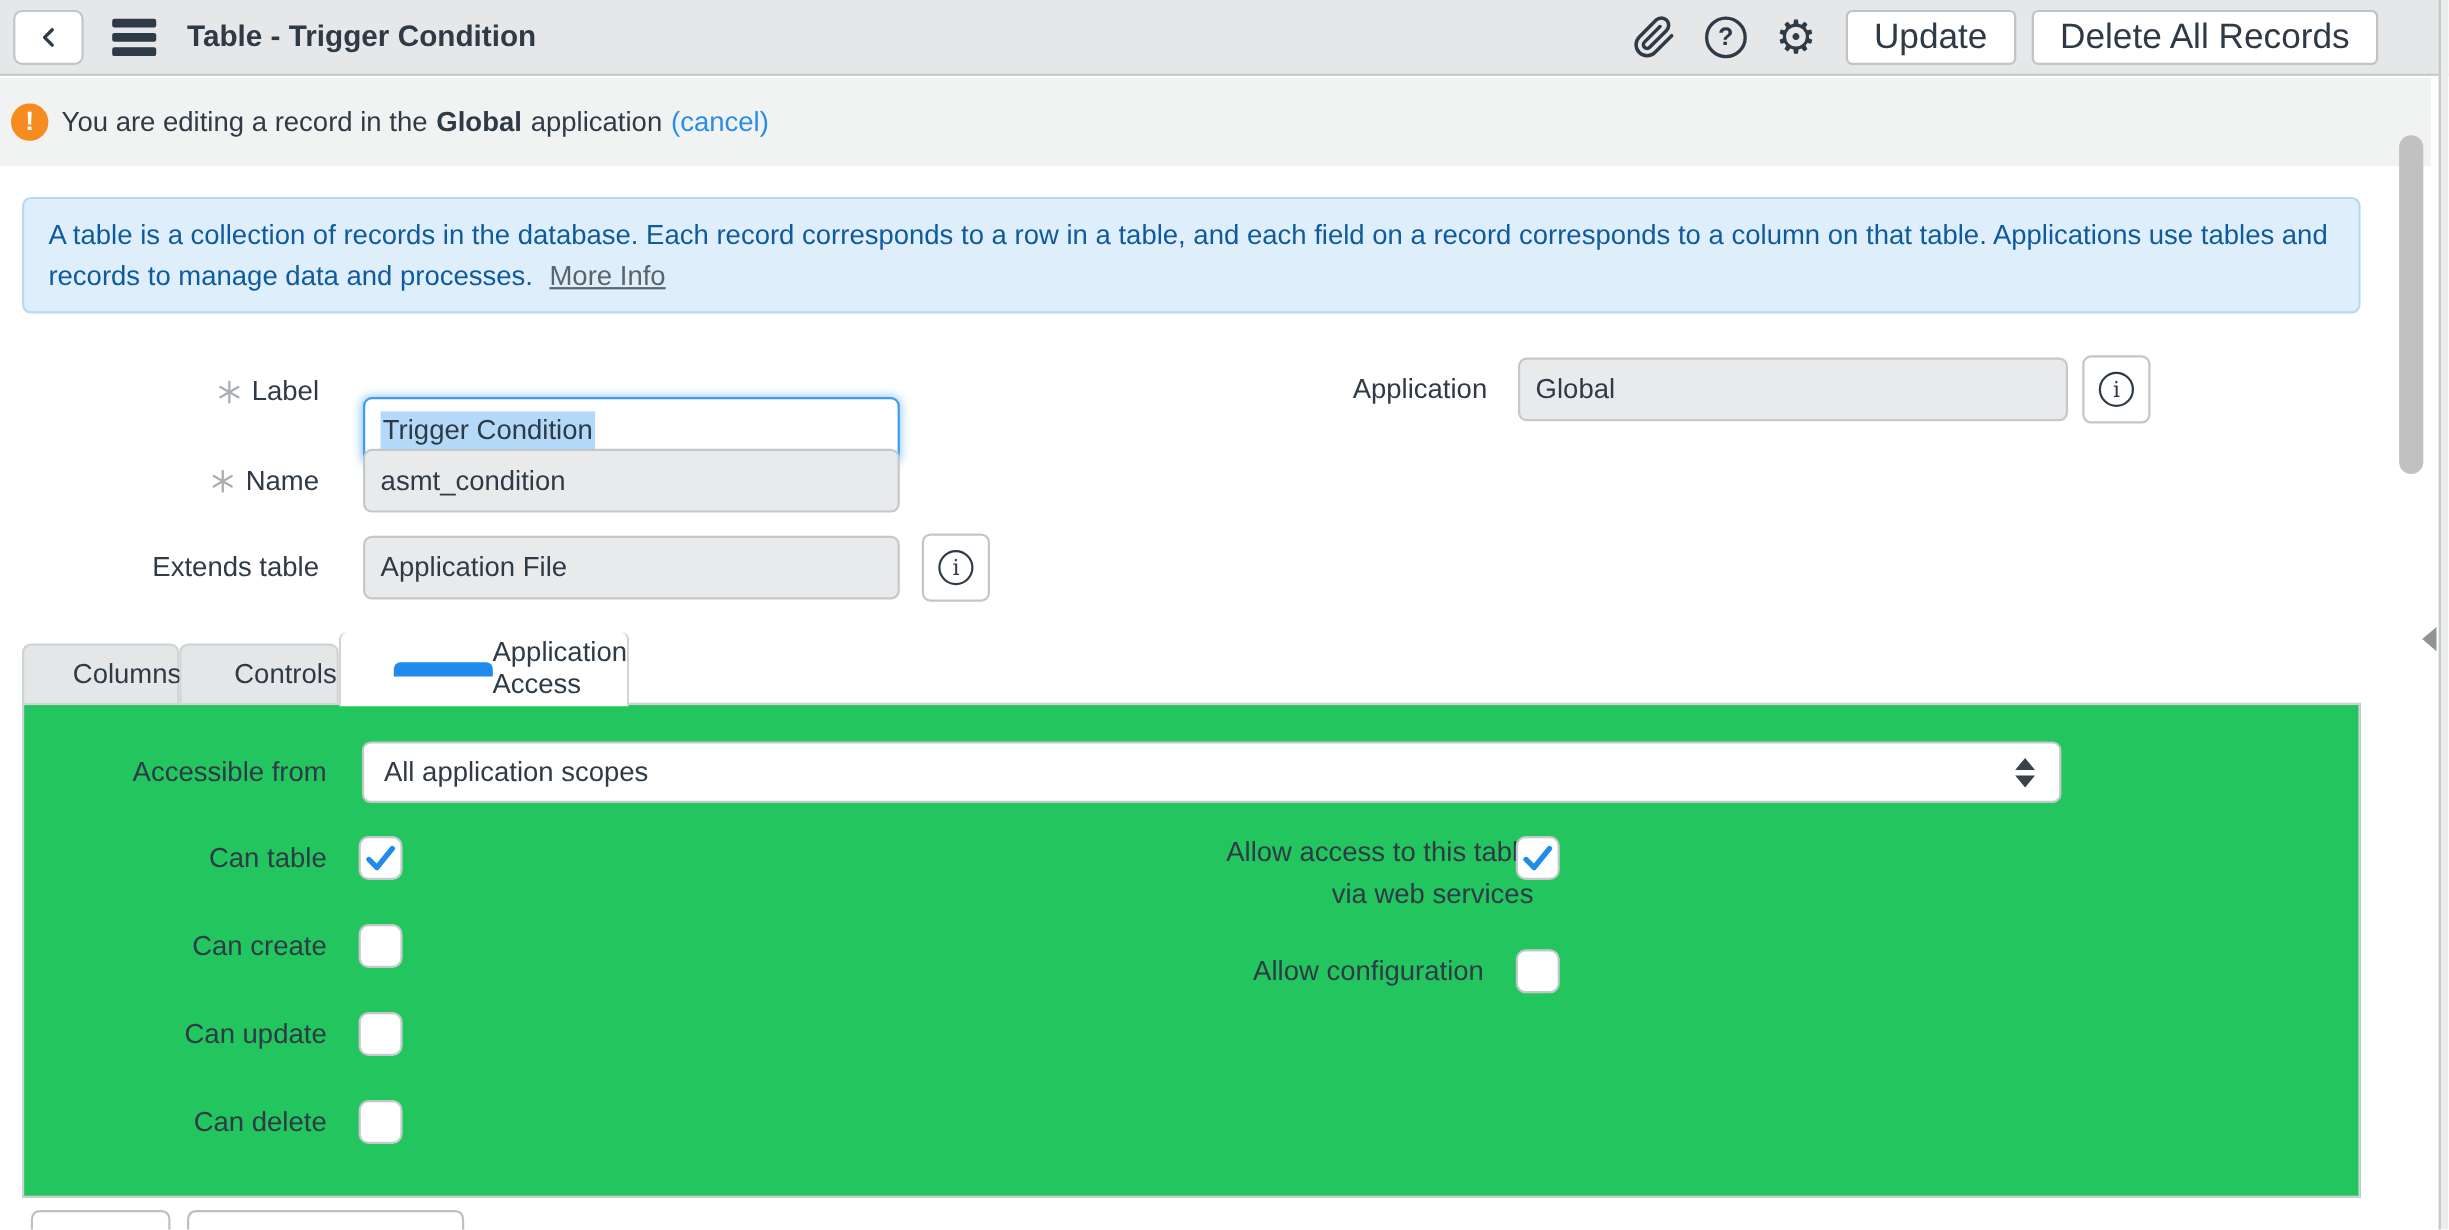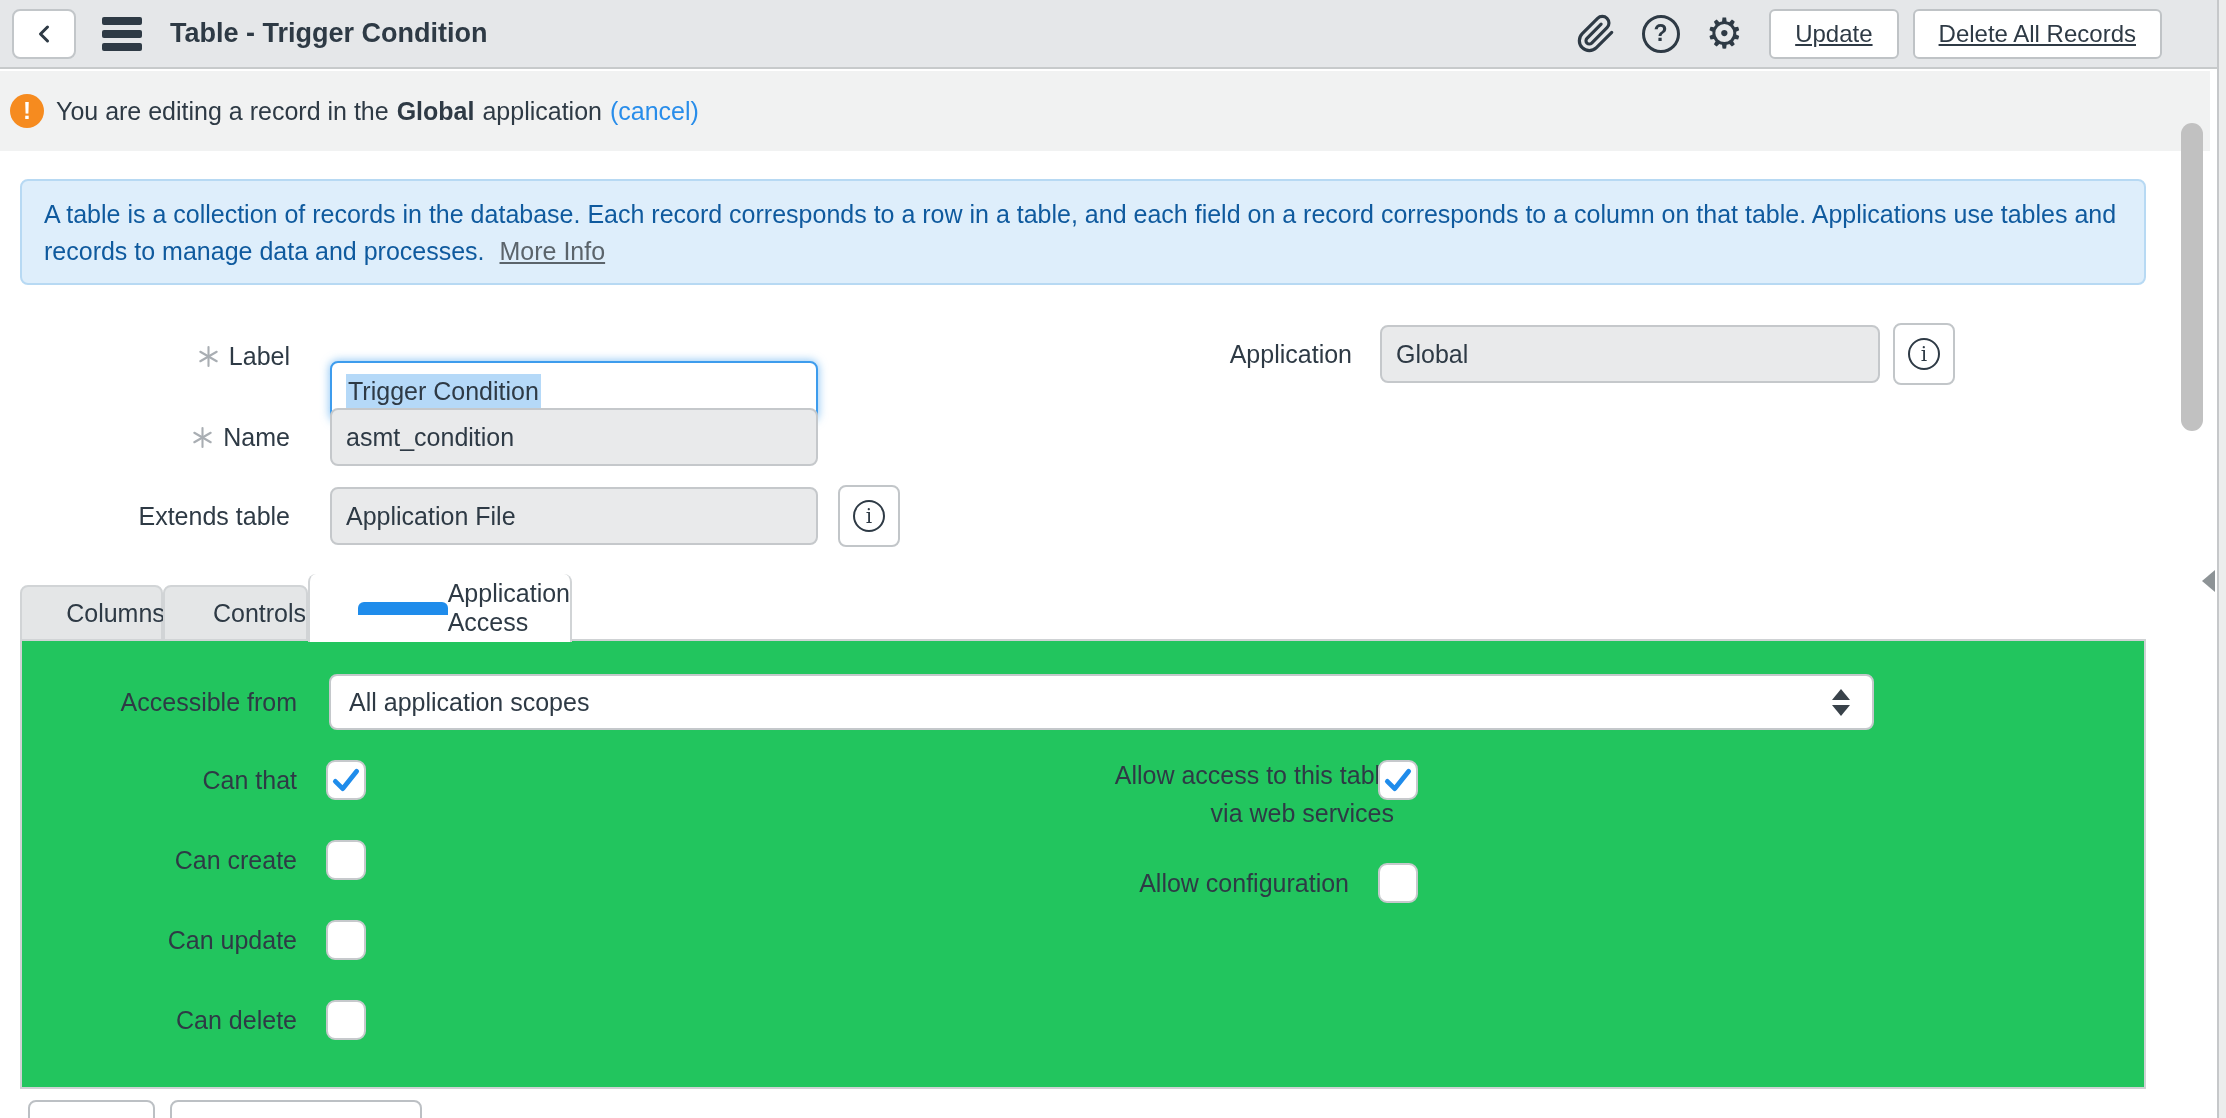--- a/index.html
+++ b/index.html
@@ -24,23 +24,23 @@
             border-radius:8px;display:flex;align-items:center;justify-content:center;cursor:pointer;}
   .hamburger{margin-left:26px;width:40px;height:34px;display:flex;flex-direction:column;
              justify-content:space-between;cursor:pointer;}
   .hamburger div{height:8px;background:var(--text);border-radius:2px;}
   .page-title{margin-left:28px;font-size:27px;font-weight:700;color:var(--text);white-space:nowrap;}
   .header-spacer{flex:1;}
   .hicon{display:flex;align-items:center;justify-content:center;margin-right:26px;cursor:pointer;color:var(--text);}
   .help-circle{width:38px;height:38px;border:3px solid var(--text);border-radius:50%;
                display:flex;align-items:center;justify-content:center;font-size:23px;font-weight:700;}
   .gear-glyph{font-family:"DejaVu Sans",sans-serif;font-size:42px;line-height:1;}
-  .hbtn{height:50px;background:#fff;border:2px solid #bfc3c6;border-radius:6px;font-size:24px;
+  .hbtn{height:50px;background:#fff;border:2px solid #bfc3c6;border-radius:6px;font-size:32px;
         color:var(--text);padding:0 24px;display:flex;align-items:center;margin-right:14px;
-        cursor:pointer;white-space:nowrap;font-family:"Liberation Sans",sans-serif;text-decoration:underline;}
+        cursor:pointer;white-space:nowrap;font-family:"Liberation Sans",sans-serif;}
   .hbtn.last{margin-right:64px;}
 
   
   .warning-row{position:absolute;left:0;top:71px;width:2210px;height:80px;background:#f1f2f2;
                display:flex;align-items:center;padding-left:10px;}
   .warn-icon{width:34px;height:34px;border-radius:50%;background:var(--warning-orange);color:#fff;
              display:flex;align-items:center;justify-content:center;font-size:24px;font-weight:700;flex:none;}
   .warn-text{margin-left:12px;font-size:25px;display:flex;gap:8px;align-items:baseline;white-space:nowrap;}
   .warn-text .bold{font-weight:700;}
   .cancel-link{color:var(--link-blue);cursor:pointer;}
@@ -225,21 +225,21 @@
     </div>
     <div class="select-box">
       <span class="sel-val">All application scopes</span>
       <span class="spin-arrows">
         <span class="arr-up"></span>
           <span class="arr-down"></span>
       </span>
     </div>
 
     <div class="p-label" style="left:0;top:119px;width:275px;height:40px;">
-      <span>Can that</span>
+      <span>Can table</span>
     </div>
     <div class="checkbox checked" style="left:304px;top:119px;">
       <svg class="check" width="32" height="32" viewBox="0 0 24 24" fill="none" stroke="currentColor" stroke-width="3.6" stroke-linecap="round" stroke-linejoin="round">
           <polyline points="4 13 9.5 18.5 20 5.5"></polyline>
         </svg>
     </div>
 
     <div class="p-label" style="left:0;top:199px;width:275px;height:40px;">
       <span>Can create</span>
     </div>

